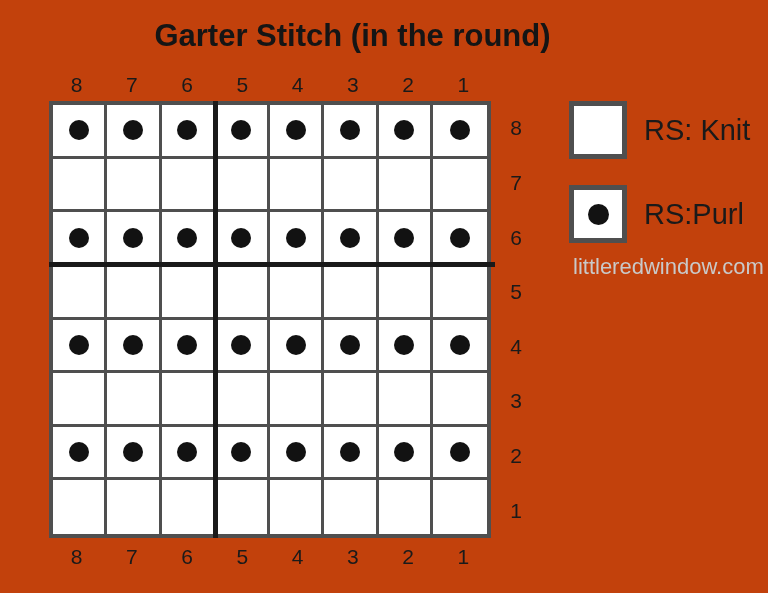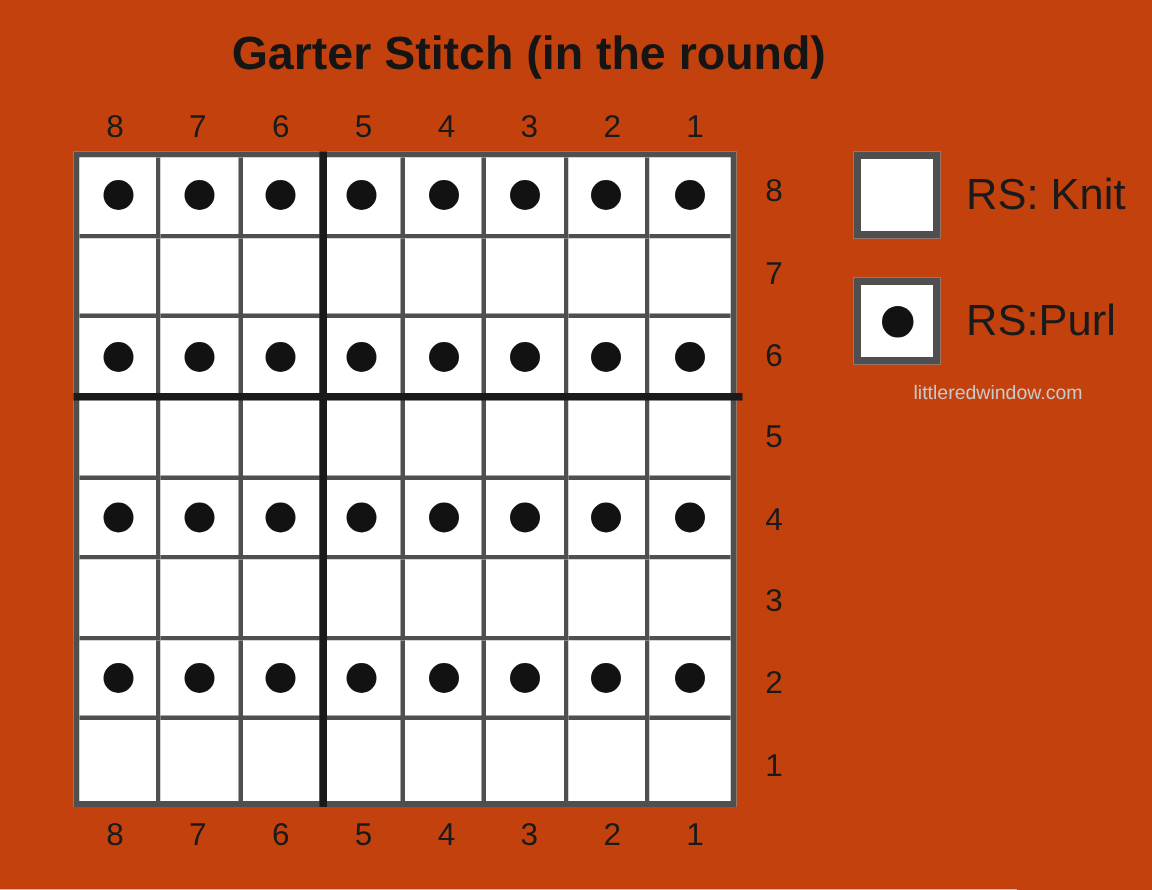--- a/index.html
+++ b/index.html
@@ -121,23 +121,22 @@
     align-items: center;
     font-size: 29px;
     color: #1a1a1a;
   }
   .legend-label.knit { top: 101px; }
   .legend-label.purl { top: 185px; }
   .watermark {
     position: absolute;
     left: 573px;
     top: 254px;
-    font-size: 13px;
+    font-size: 22px;
     color: #c9c9c9;
-    margin-left: 36px;
   }
 </style>
 </head>
 <body>
 
 <div class="page">
 
   <div class="title">Garter Stitch (in the round)</div>
 
   <div class="col-labels top">

